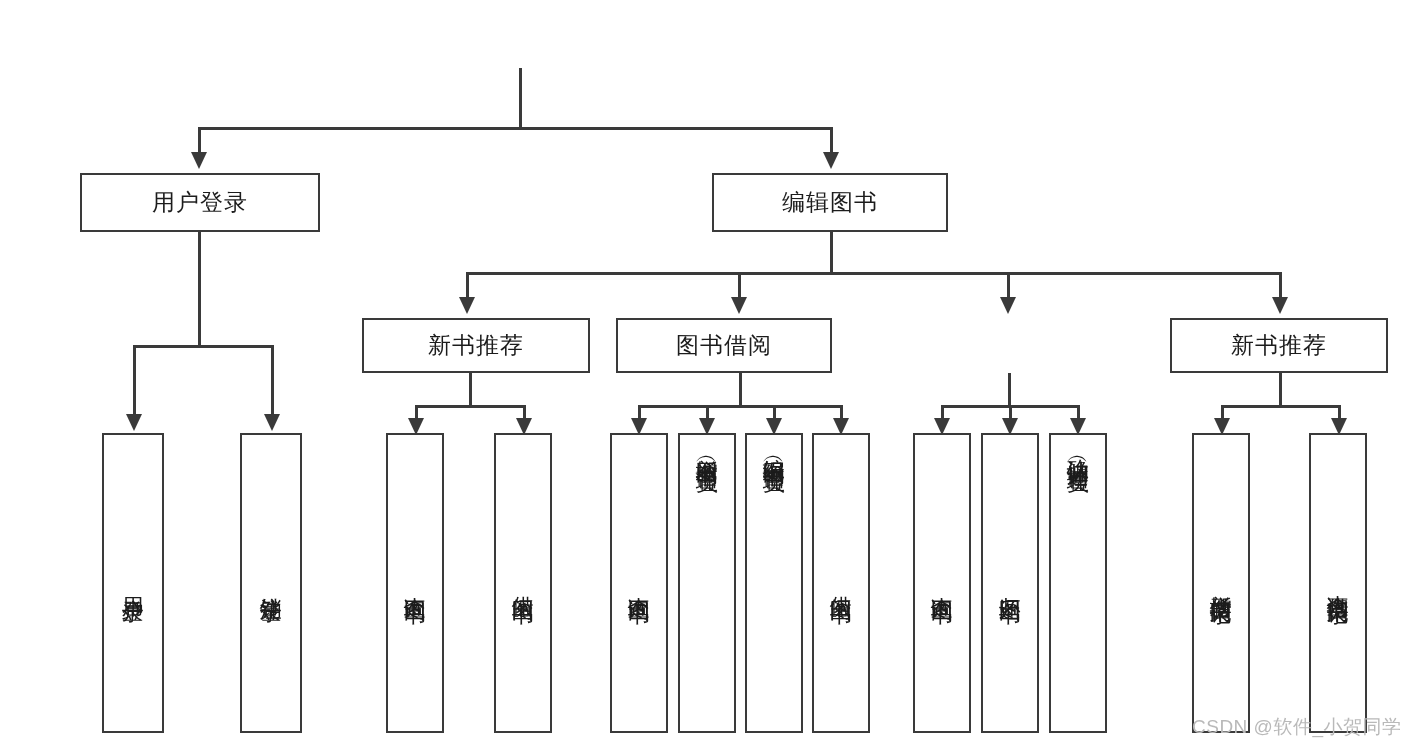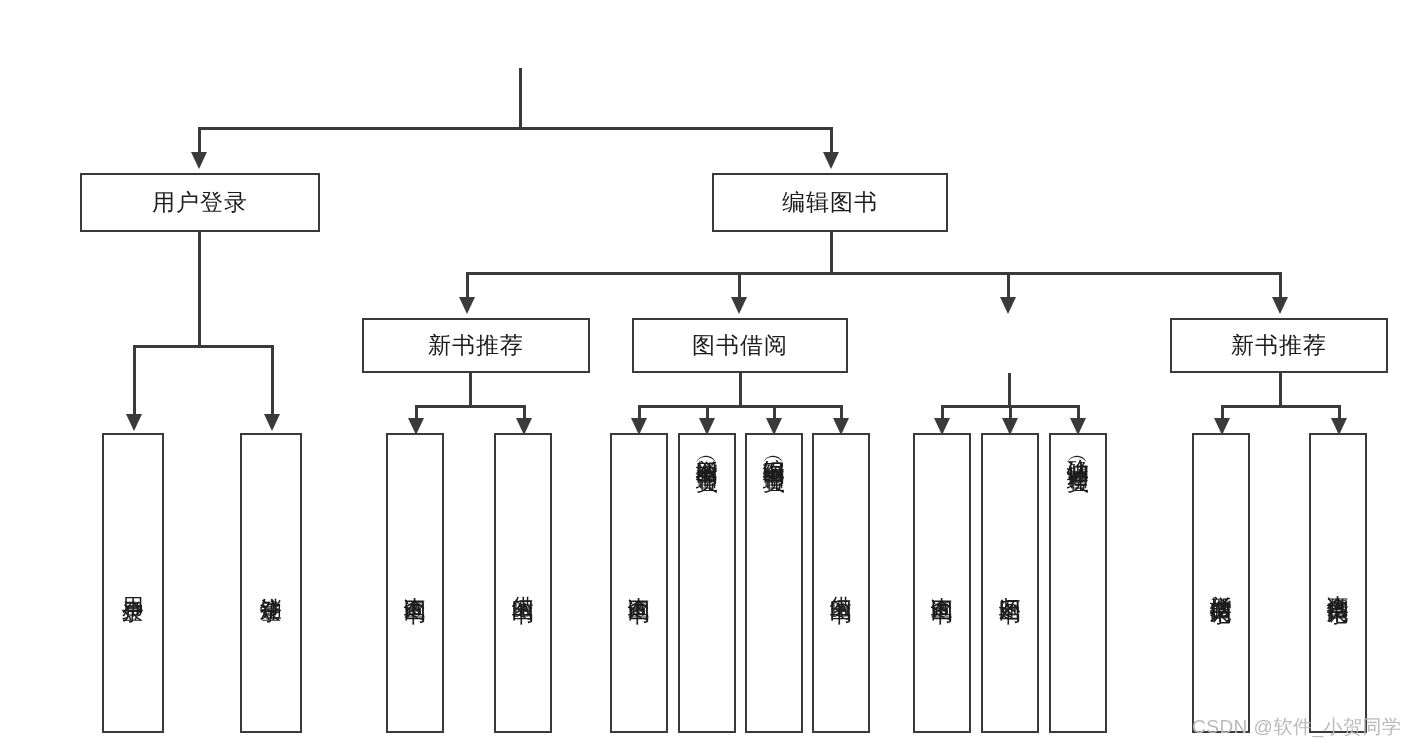--- a/index.html
+++ b/index.html
@@ -112,21 +112,21 @@
   <div class="ln vl" style="left:738px; top:272px; height:26px;"></div>
   <div class="arrow" style="left:731px; top:297px;"></div>
   <div class="ln vl" style="left:1007px; top:272px; height:26px;"></div>
   <div class="arrow" style="left:1000px; top:297px;"></div>
   <div class="ln vl" style="left:1279px; top:272px; height:26px;"></div>
   <div class="arrow" style="left:1272px; top:297px;"></div>
 
   <div class="node h" style="left:362px; top:318px; width:228px; height:55px;text-align:right;">
     <span>新书推荐</span>
   </div>
-  <div class="node h" style="left:632px; top:318px; width:216px; height:55px;">
+  <div class="node h" style="left:616px; top:318px; width:216px; height:55px;">
     <span>图书借阅</span>
   </div>
   <div class="node h" style="left:1170px; top:318px; width:218px; height:55px;">
     <span>新书推荐</span>
   </div>
 
   <div class="ln vl" style="left:469px; top:373px; height:34px;"></div>
   <div class="ln hl" style="left:415px; top:405px; width:110px;"></div>
   <div class="ln vl" style="left:415px; top:405px; height:14px;"></div>
   <div class="arrow" style="left:408px; top:418px;"></div>

